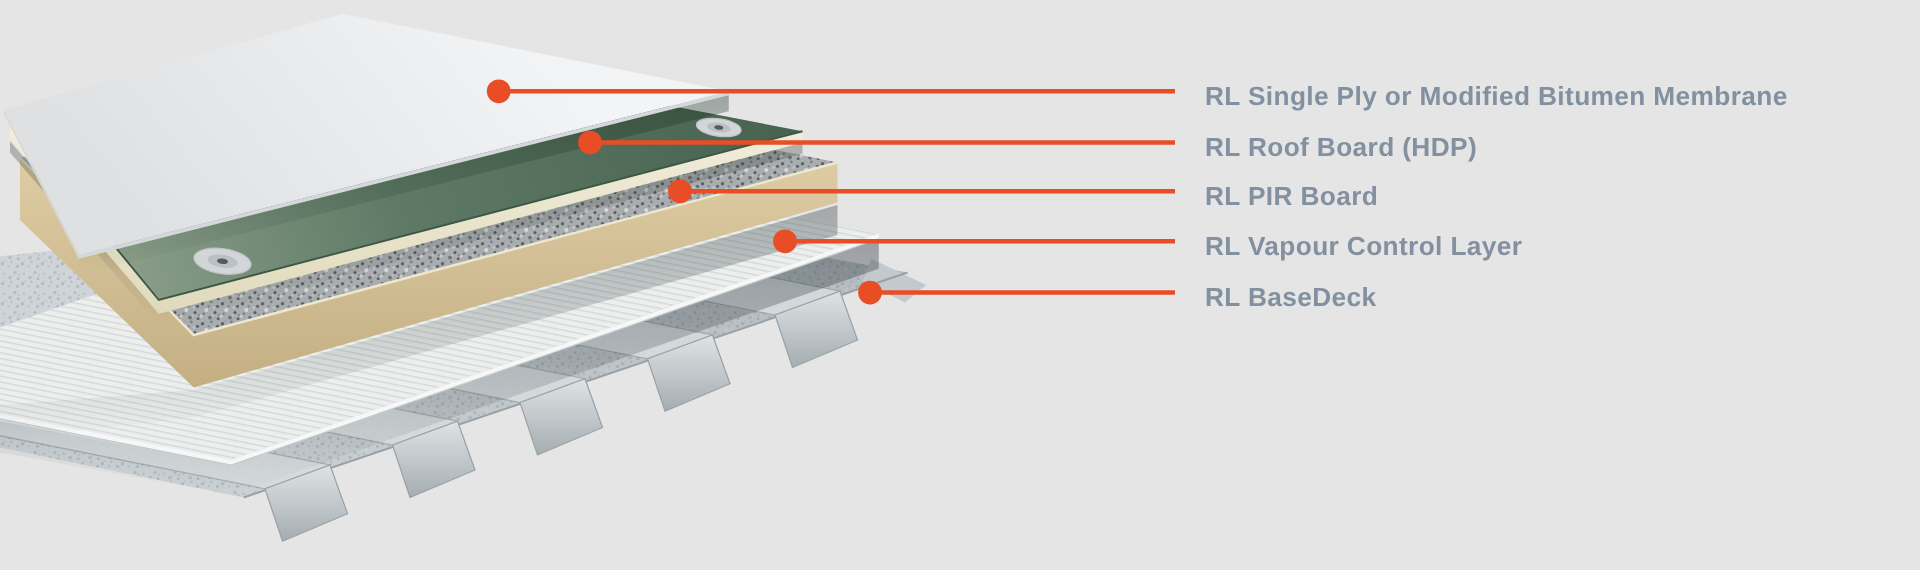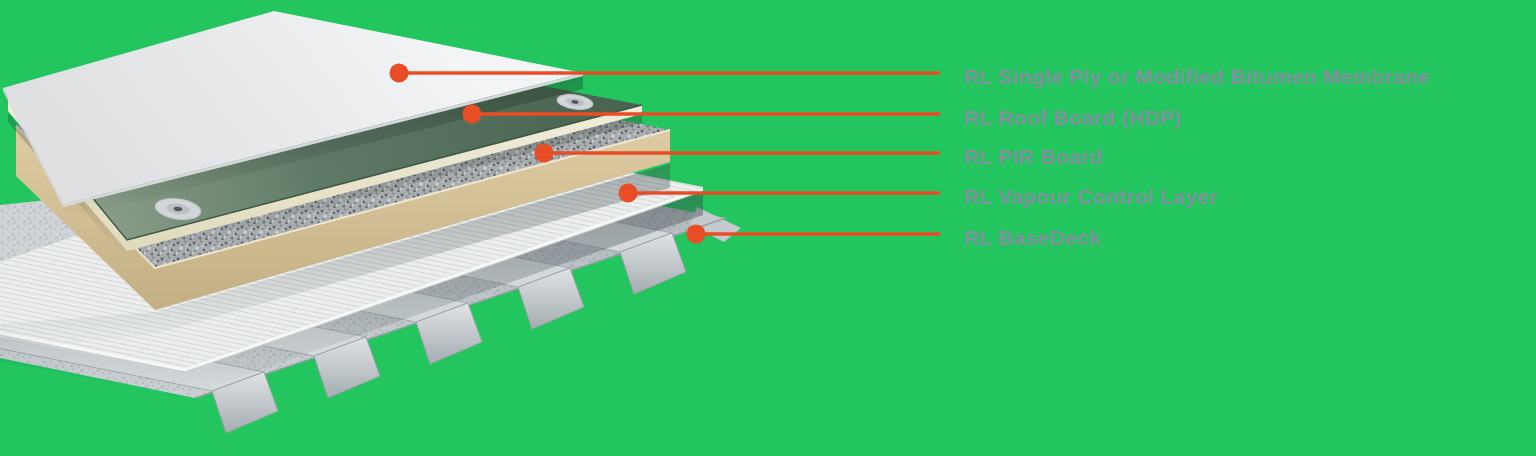--- a/index.html
+++ b/index.html
@@ -1,19 +1,19 @@
 <!DOCTYPE html>
 <html><head>
 <meta charset="utf-8">
 <style>
   html,body{margin:0;padding:0;background:#487050;}
   .stage{
     position:relative;
     width:1536px;height:456px;
-    background:#22c55e;
+    background:#e5e5e5;
     overflow:hidden;
     font-family:"Liberation Sans", sans-serif;
   }
   svg{display:block;}
   text.callout-label{
     font-family:"Liberation Sans", sans-serif;
     font-size:21px;
     font-weight:bold;
     letter-spacing:0.3px;
   }

